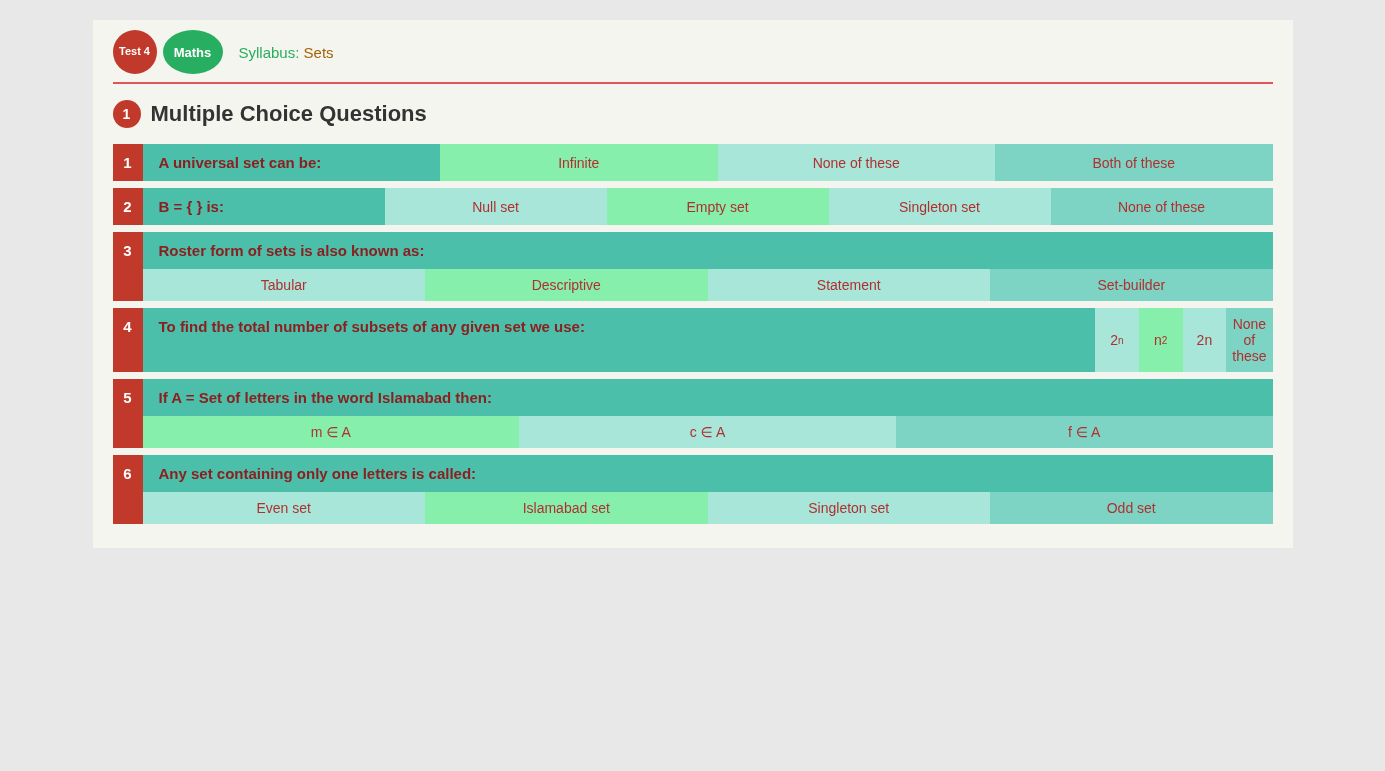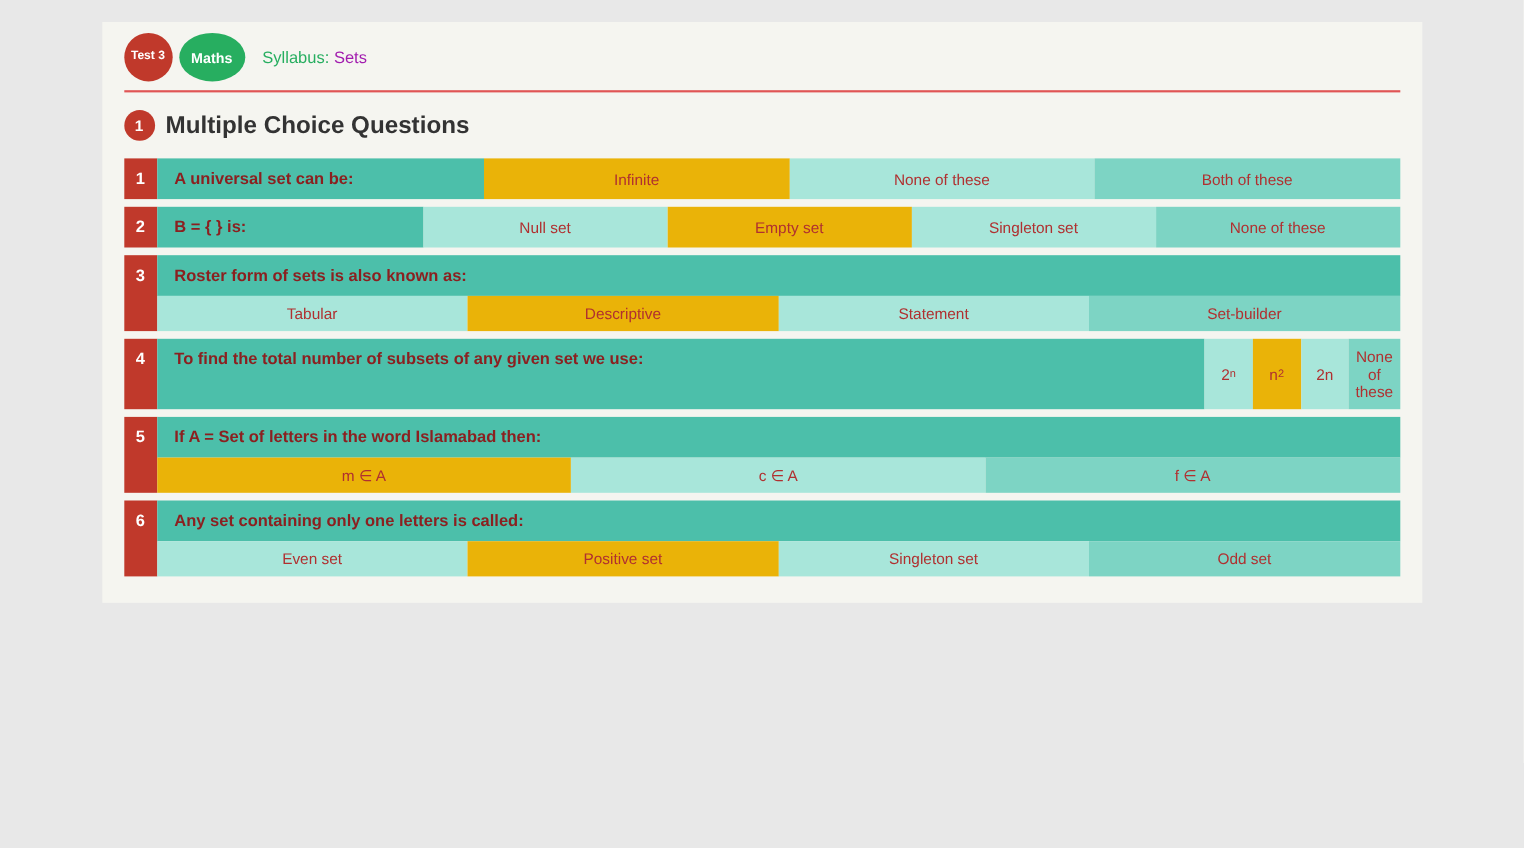--- a/index.html
+++ b/index.html
@@ -137,21 +137,21 @@
       text-align: center;
       font-size: 14px;
       color: #b03030;
       padding: 8px 6px;
       display: flex;
       align-items: center;
       justify-content: center;
     }
 
     .opt-a { background: #a8e6da; }
-    .opt-b { background: #eab308; }
+    .opt-b { background: #86efac; }
     .opt-c { background: #a8e6da; }
     .opt-d { background: #7dd4c4; }
 
     
     .full-question-box {
       background: #4cbfaa;
       color: #8b2020;
       font-size: 15px;
       font-weight: 600;
       padding: 10px 16px;
@@ -162,25 +162,25 @@
 
     sup { font-size: 10px; }
   </style>
 </head>
 <body>
 
 <div class="page">
 
   <div class="header-row">
     <div class="test-badge">Test
-3</div>
+4</div>
     <div class="maths-badge">Maths</div>
     <div class="syllabus-text">
       <span>Syllabus:</span>
-      <span style="color:#a21caf;text-align:center;">Sets</span>
+      <span style="color:#a16207;text-align:center;">Sets</span>
     </div>
   </div>
 
   <div class="section-title">
     <div class="section-number">1</div>
     <h2>Multiple Choice Questions</h2>
   </div>
 
   <div>
 
@@ -259,21 +259,21 @@
 
     <div class="gap"></div>
 
     <div class="q-block">
       <div style="display:flex;">
         <div class="num-box" style="align-items:flex-start; padding-top:10px;">6</div>
         <div style="flex:1; display:flex; flex-direction:column;">
           <div class="full-question-box">Any set containing only one letters is called:</div>
           <div style="display:flex;">
             <div class="option-box opt-a" style="flex:1;">Even set</div>
-            <div class="option-box opt-b" style="flex:1;">Positive set</div>
+            <div class="option-box opt-b" style="flex:1;">Islamabad set</div>
             <div class="option-box opt-c" style="flex:1;">Singleton set</div>
             <div class="option-box opt-d" style="flex:1;">Odd set</div>
           </div>
         </div>
       </div>
     </div>
 
   </div>
 </div>
 

